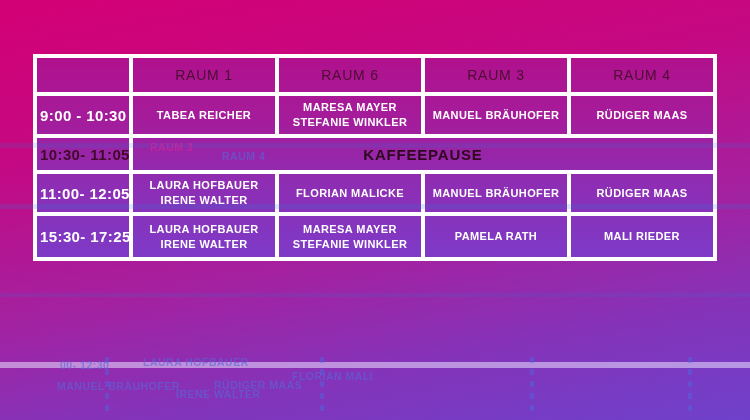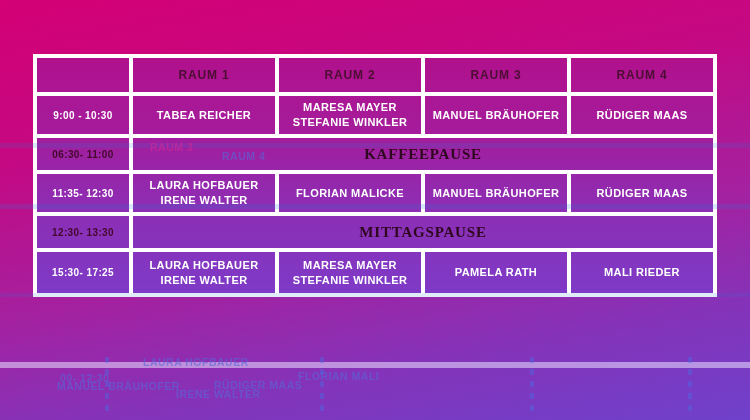--- a/index.html
+++ b/index.html
@@ -35,45 +35,44 @@
   }
   col.time-col { width: 96px; }
 
   thead tr { height: 38px; }
   tbody tr { height: 42px; }
   tbody tr.break-row { height: 36px; }
   tbody tr:last-child { height: 45px; }
 
   th.room-header, th.corner {
     color: #4c0e33;
-    font-size: 12px;
-    font-weight: 700;
+    font-size: 14px;
+    font-weight: 400;
     letter-spacing: 0.8px;
   }
   td.time {
     color: #ffffff;
-    font-size: 10px;
+    font-size: 15px;
     font-weight: 700;
     letter-spacing: 0.4px;
     white-space: nowrap;
   }
   tr.break-row td.time { color: #43092c; }
   td.session {
     color: #ffffff;
     font-size: 11px;
     font-weight: 700;
     letter-spacing: 0.4px;
     line-height: 1.35;
   }
   td.break {
     color: #2f081f;
     font-size: 15px;
     font-weight: 800;
     letter-spacing: 0.8px;
-    font-family: Liberation Serif, serif;
   }
 
   
   .glitch-stripe {
     position: absolute; left: 0; width: 750px;
     z-index: 2; pointer-events: none;
   }
   .stripe-1 { top: 143px; height: 5px; background: rgba(40,120,220,0.16); }
   .stripe-2 { top: 204px; height: 5px; background: rgba(40,120,220,0.18); }
   .stripe-3 { top: 293px; height: 4px; background: rgba(40,120,220,0.14); }
@@ -123,21 +122,21 @@
       <col class="time-col">
       <col>
         <col>
         <col>
         <col>
     </colgroup>
     <thead>
       <tr>
         <th class="corner"></th>
         <th class="room-header">RAUM 1</th>
-        <th class="room-header">RAUM 2</th>
+        <th class="room-header">RAUM 6</th>
         <th class="room-header">RAUM 3</th>
         <th class="room-header">RAUM 4</th>
       </tr>
     </thead>
     <tbody>
         <tr>
           <td class="time">9:00 - 10:30</td>
           <td class="session">
             <div>TABEA REICHER</div>
           </td>
@@ -146,42 +145,38 @@
             <div>STEFANIE WINKLER</div>
           </td>
           <td class="session">
             <div>MANUEL BRÄUHOFER</div>
           </td>
           <td class="session">
             <div>RÜDIGER MAAS</div>
           </td>
         </tr>
         <tr class="break-row">
-          <td class="time">06:30- 11:00</td>
+          <td class="time">10:30- 11:05</td>
           <td colspan="4" class="break">KAFFEEPAUSE</td>
         </tr>
         <tr>
-          <td class="time">11:35- 12:30</td>
+          <td class="time">11:00- 12:05</td>
           <td class="session">
             <div>LAURA HOFBAUER</div>
             <div>IRENE WALTER</div>
           </td>
           <td class="session">
             <div>FLORIAN MALICKE</div>
           </td>
           <td class="session">
             <div>MANUEL BRÄUHOFER</div>
           </td>
           <td class="session">
             <div>RÜDIGER MAAS</div>
           </td>
-        </tr>
-        <tr class="break-row">
-          <td class="time">12:30- 13:30</td>
-          <td colspan="4" class="break">MITTAGSPAUSE</td>
         </tr>
         <tr>
           <td class="time">15:30- 17:25</td>
           <td class="session">
             <div>LAURA HOFBAUER</div>
             <div>IRENE WALTER</div>
           </td>
           <td class="session">
             <div>MARESA MAYER</div>
             <div>STEFANIE WINKLER</div>
@@ -193,19 +188,19 @@
             <div>MALI RIEDER</div>
           </td>
         </tr>
       </tbody>
   </table>
 </div>
 
 <div>
     <span class="glitch-ghost ghost-pink" style="left: 150px; top: 141px;">RAUM 3</span>
     <span class="glitch-ghost ghost-blue" style="left: 222px; top: 150px;">RAUM 4</span>
-    <span class="glitch-ghost ghost-blue" style="left: 60px; top: 372px;">00- 12:30</span>
+    <span class="glitch-ghost ghost-blue" style="left: 60px; top: 359px;">00- 12:30</span>
     <span class="glitch-ghost ghost-blue" style="left: 143px; top: 356px;">LAURA HOFBAUER</span>
-    <span class="glitch-ghost ghost-blue" style="left: 298px; top: 370px;">FLORIAN MALI</span>
+    <span class="glitch-ghost ghost-blue" style="left: 292px; top: 370px;">FLORIAN MALI</span>
     <span class="glitch-ghost ghost-blue" style="left: 57px; top: 380px;">MANUEL BRÄUHOFER</span>
     <span class="glitch-ghost ghost-blue" style="left: 214px; top: 379px;">RÜDIGER MAAS</span>
     <span class="glitch-ghost ghost-blue" style="left: 176px; top: 388px;">IRENE WALTER</span>
   </div>
 
 </body></html>

